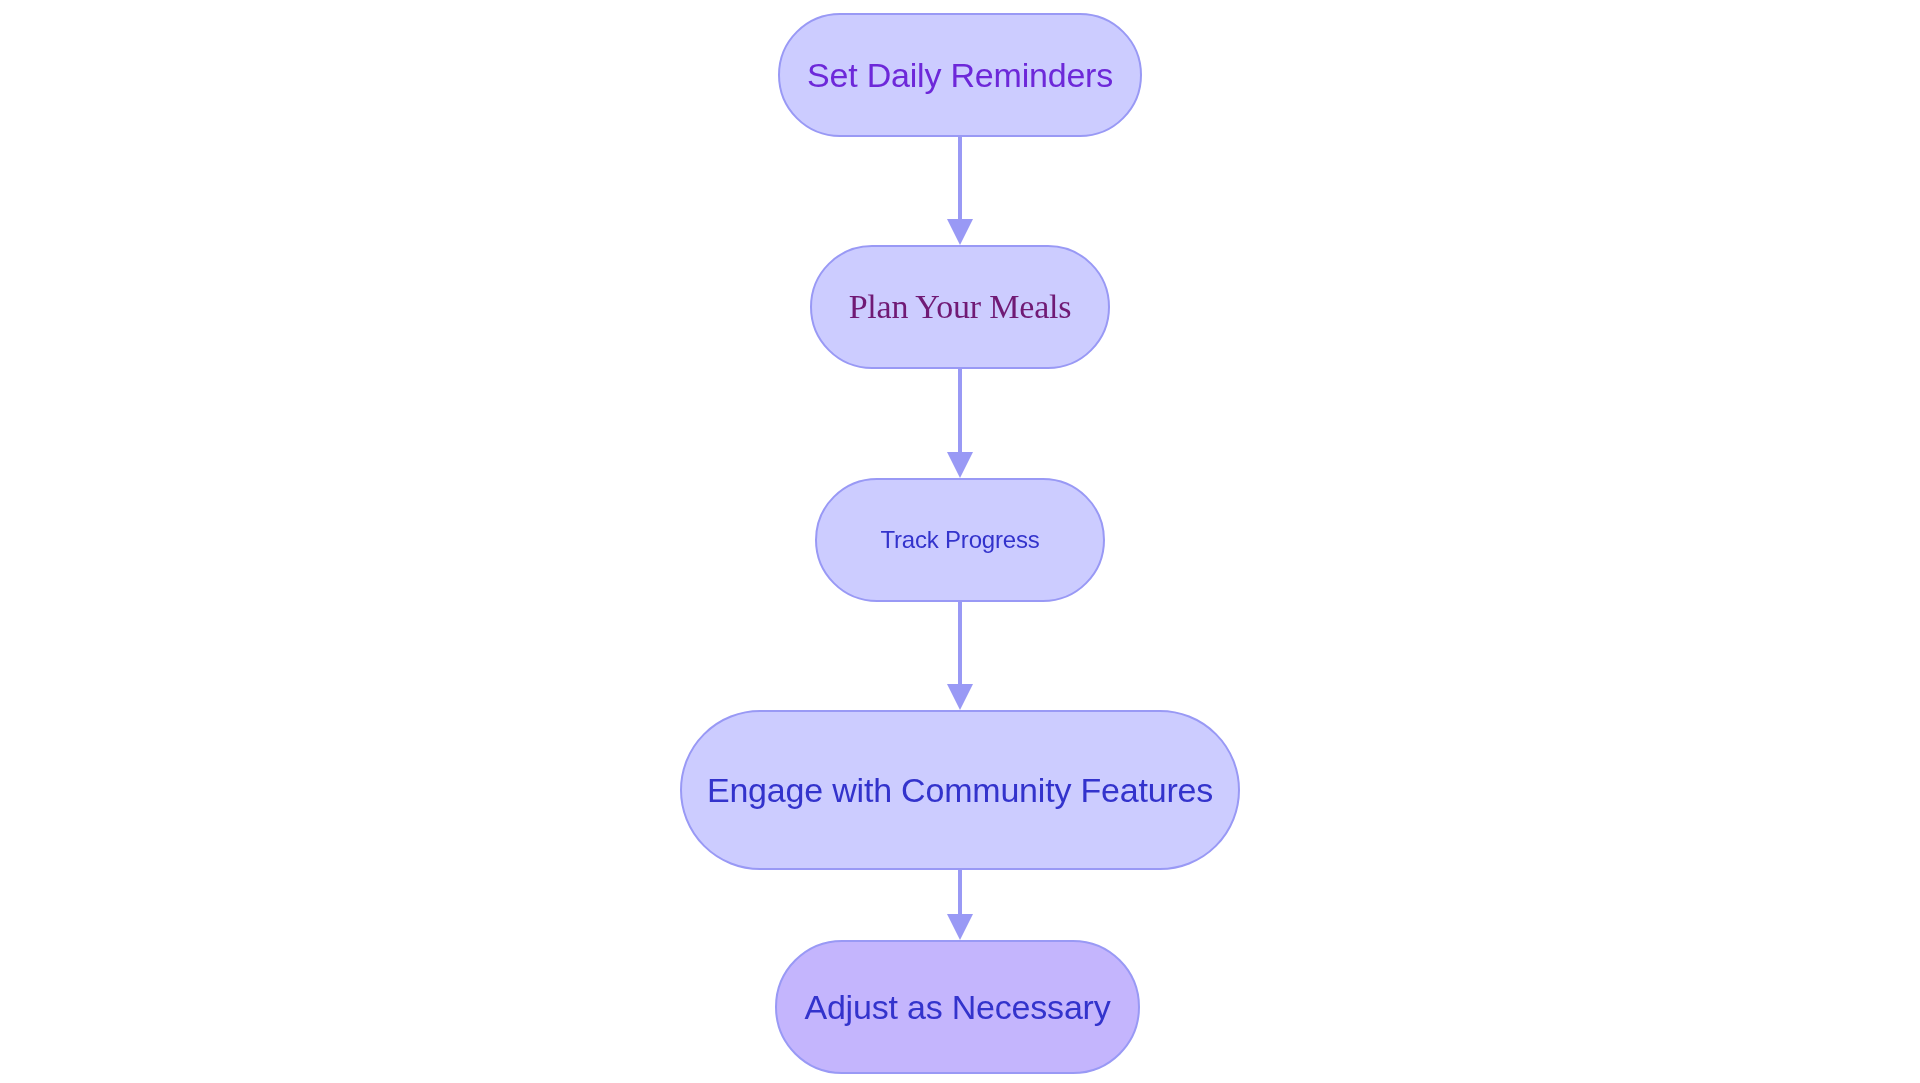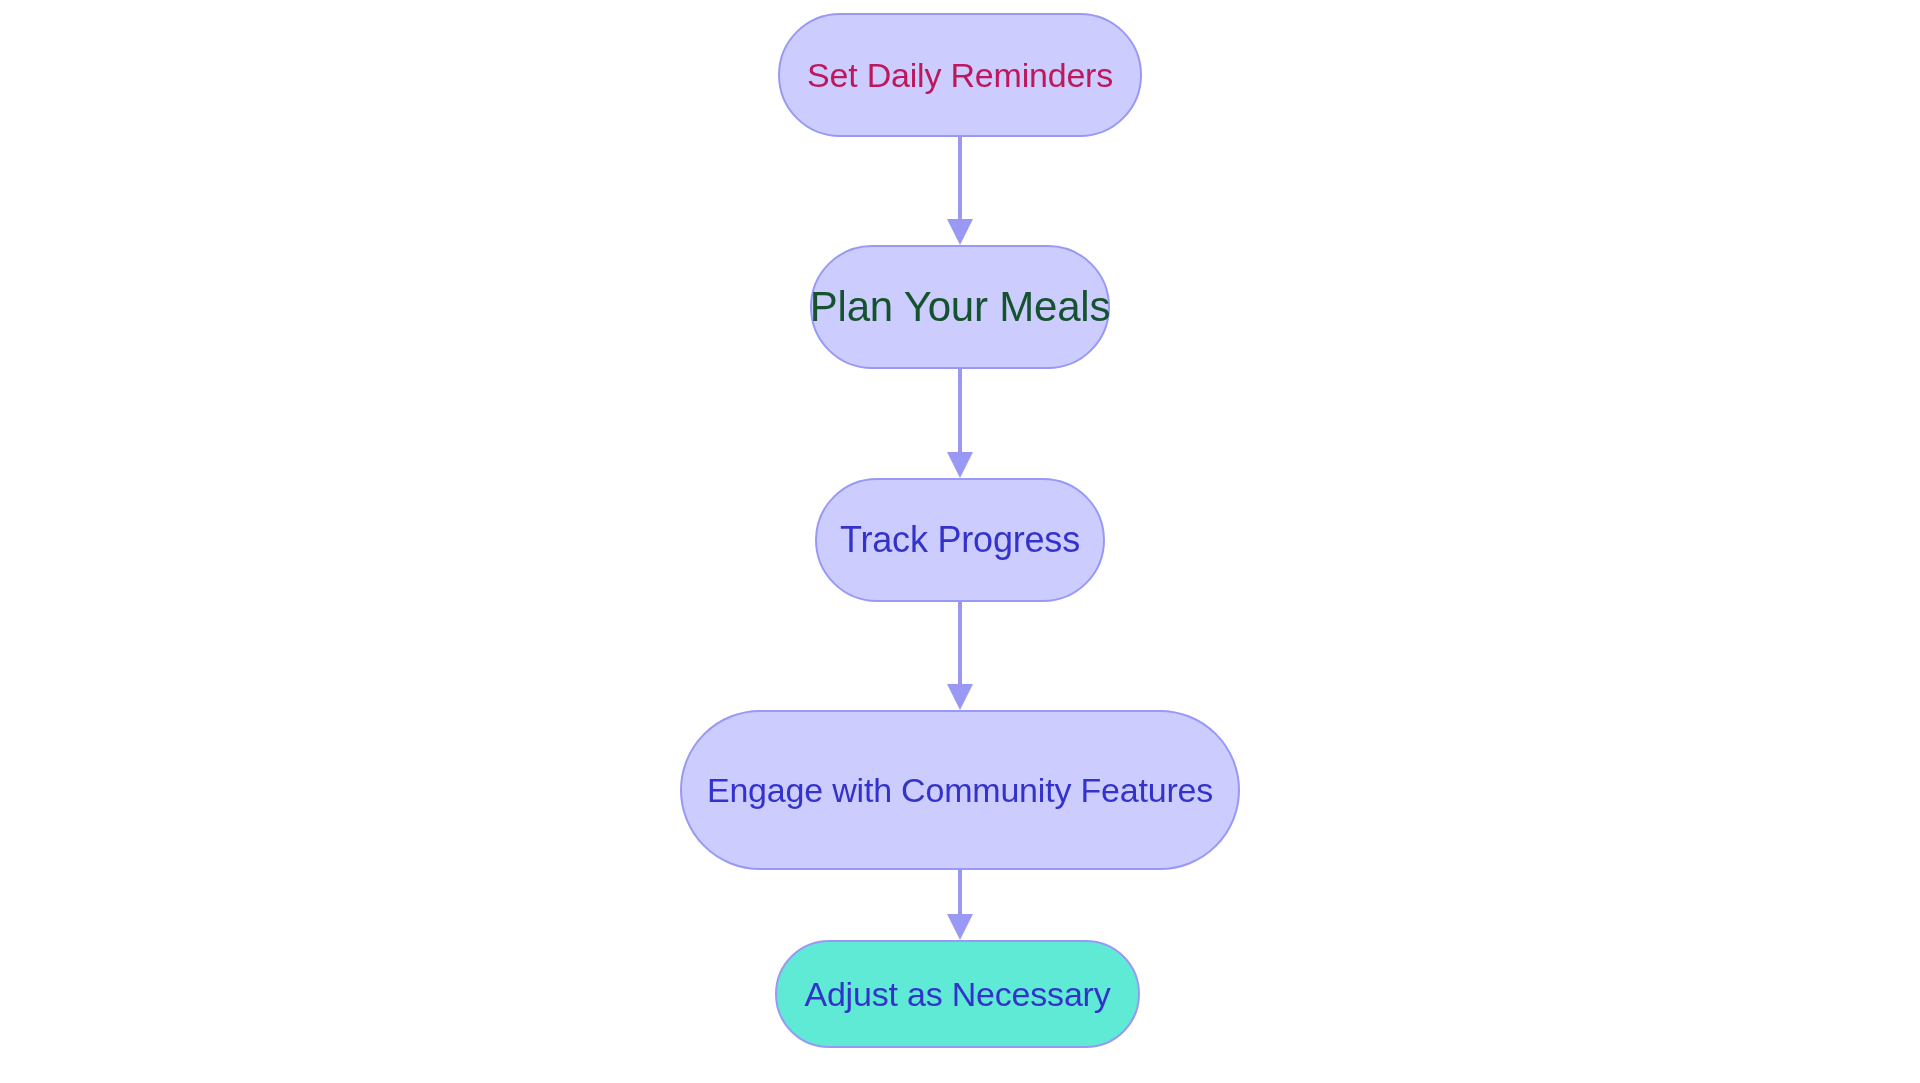--- a/index.html
+++ b/index.html
@@ -69,32 +69,32 @@
         <line x1="960" y1="602" x2="960" y2="686" stroke="#9999f5" stroke-width="4"></line>
         <polygon points="947,684 973,684 960,710" fill="#9999f5"></polygon>
       </g>
       <g>
         <line x1="960" y1="834" x2="960" y2="916" stroke="#9999f5" stroke-width="4"></line>
         <polygon points="947,914 973,914 960,940" fill="#9999f5"></polygon>
       </g>
     </svg>
 
   <div class="flow-node" style="left: 778px; top: 13px; width: 364px; height: 124px; background: rgb(204, 204, 255); border-color: rgb(153, 153, 245); border-width: 2px;">
-    <span class="flow-node-label" style="color: #be185d; font-size: 34px;">Set Daily Reminders</span>
+    <span class="flow-node-label" style="color: #6d28d9; font-size: 34px;">Set Daily Reminders</span>
   </div>
 
   <div class="flow-node" style="left: 810px; top: 245px; width: 300px; height: 124px; background: rgb(204, 204, 255); border-color: rgb(153, 153, 245); border-width: 2px;">
-    <span class="flow-node-label" style="color: #14532d; font-size: 42px;">Plan Your Meals</span>
+    <span class="flow-node-label" style="color: #701a75; font-size: 34px; font-family: Liberation Serif, serif;">Plan Your Meals</span>
   </div>
 
   <div class="flow-node" style="left: 815px; top: 478px; width: 290px; height: 124px; background: rgb(204, 204, 255); border-color: rgb(153, 153, 245); border-width: 2px;">
-    <span class="flow-node-label" style="color: rgb(51, 51, 204); font-size: 36px;">Track Progress</span>
+    <span class="flow-node-label" style="color: rgb(51, 51, 204); font-size: 24px;">Track Progress</span>
   </div>
 
   <div class="flow-node" style="left: 680px; top: 710px; width: 560px; height: 160px; background: rgb(204, 204, 255); border-color: rgb(153, 153, 245); border-width: 2px;">
     <span class="flow-node-label" style="color: rgb(51, 51, 204); font-size: 34px;">Engage with Community Features</span>
   </div>
 
-  <div class="flow-node" style="left: 775px; top: 940px; width: 365px; height: 108px; background: #5eead4; border-color: rgb(153, 153, 245); border-width: 2px;">
+  <div class="flow-node" style="left: 775px; top: 940px; width: 365px; height: 134px; background: #c4b5fd; border-color: rgb(153, 153, 245); border-width: 2px;">
     <span class="flow-node-label" style="color: rgb(51, 51, 204); font-size: 34px;">Adjust as Necessary</span>
   </div>
 
 </div>
 
 </body></html>

